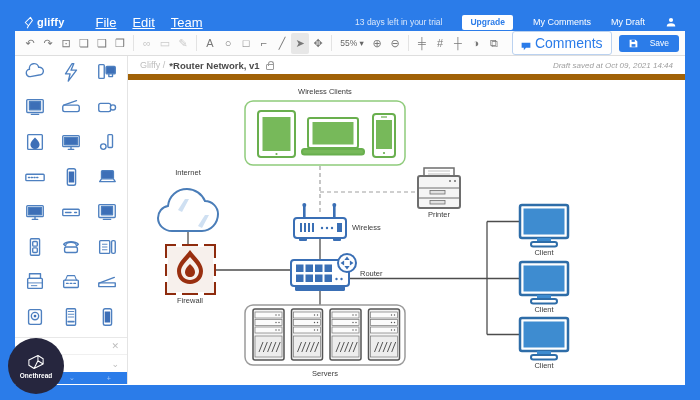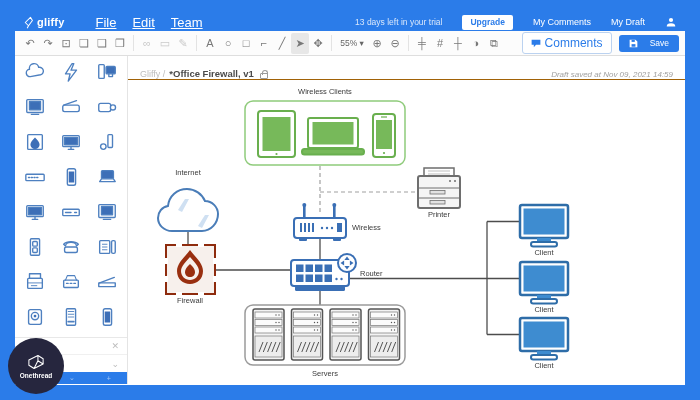--- a/index.html
+++ b/index.html
@@ -22,40 +22,40 @@
   
   .toolbar { height:25px; background:#FCFCFC; border-bottom:1px solid #DEDEDE;
     display:flex; align-items:center; padding:0 6px; }
   .tbtn { width:18px; height:21px; display:flex; align-items:center; justify-content:center;
     color:#787878; font-size:11px; border-radius:2px; flex:0 0 auto; }
   .tbtn.sel { background:#E7E7E7; }
   .tbtn.dis { color:#CACACA; }
   .tbtn.zoom { width:32px; font-size:8.5px; color:#666; }
   .tdiv { width:1px; height:16px; background:#E3E3E3; margin:0 4px; flex:0 0 auto; }
   .toolbar-right { margin-left:auto; display:flex; gap:7px; align-items:center; }
-  .btn-comments { display:flex; align-items:center; gap:4px; border:1px solid #BBD2F0;
-    color:#2B7CE9; background:#fff; font-size:12px; padding:3px 8px; border-radius:3px; }
+  .btn-comments { display:flex; align-items:flex-end; gap:4px; border:1px solid #BBD2F0;
+    color:#2B7CE9; background:#fff; font-size:14px; padding:3px 8px; border-radius:3px; }
   .btn-save { display:flex; align-items:center; gap:12px; background:#2B7CE9; color:#fff;
     font-size:8.5px; padding:3.5px 10px; border-radius:3px; }
 
   
   .main { display:flex; height:328px; }
   .sidebar { width:113px; border-right:1px solid #E4E4E4; position:relative; overflow:hidden; background:#fff; }
   .shape-grid { display:grid; grid-template-columns:repeat(3,1fr); padding:4px 2px; row-gap:11px; }
   .shape-cell { display:flex; align-items:center; justify-content:center; height:24px; }
   .side-panel { position:absolute; left:0; right:0; bottom:12px; background:#fff; border-top:1px solid #E8E8E8; }
   .panel-row { height:17px; display:flex; align-items:center; padding:0 8px; font-size:8px;
     color:#777; border-bottom:1px solid #F0F0F0; }
   .panel-x { margin-left:auto; color:#BDBDBD; font-size:9px; }
   .side-strip { position:absolute; left:0; right:0; bottom:0; height:12px; background:#2B7CE9;
     display:flex; align-items:center; justify-content:space-around; color:rgba(255,255,255,.55); font-size:7px; }
 
   .canvas { flex:1; position:relative; background:#fff; }
-  .canvas-header { height:24px; display:flex; align-items:flex-end; padding:0 12px;
-    border-bottom:1px solid #a16207; }
+  .canvas-header { height:24px; display:flex; align-items:center; padding:0 12px;
+    border-bottom:6px solid #a16207; }
   .crumb-root { color:#BDBDBD; font-size:9px; margin-right:4px; }
   .doc-title { color:#4A4A4A; font-size:9.5px; font-weight:bold; margin-right:6px; }
   .lock { position:relative; width:8px; height:6px; border:1px solid #9B9B9B; border-radius:1px; margin-top:3px; }
   .lock::before { content:""; position:absolute; left:1px; top:-4px; width:4px; height:4px;
     border:1px solid #9B9B9B; border-bottom:none; border-radius:3px 3px 0 0; }
   .save-status { margin-left:auto; font-style:italic; color:#9E9E9E; font-size:8px; }
   .diagram { position:absolute; left:0; top:24px; right:0; bottom:0; }
 
   
   .watermark { position:absolute; left:8px; top:338px; width:56px; height:56px; border-radius:50%;
@@ -347,23 +347,23 @@
       <div class="side-strip">
         <span>⌄</span>
         <span>⌄</span>
         <span>+</span>
       </div>
     </div>
 
     <div class="canvas">
       <div class="canvas-header">
         <span class="crumb-root">Gliffy /</span>
-        <span class="doc-title">*Office Firewall, v1</span>
+        <span class="doc-title">*Router Network, v1</span>
         <span class="lock"></span>
-        <span class="save-status">Draft saved at Nov 09, 2021 14:59</span>
+        <span class="save-status">Draft saved at Oct 09, 2021 14:44</span>
       </div>
 
       <div class="diagram">
       <svg width="556" height="304" viewBox="0 0 556 304">
 
         <g stroke="#4D4D4D" stroke-width="1.3">
           <path d="M60 151 V165"></path>
           <path d="M87 190 H163"></path>
           <path d="M192 158 V180"></path>
           <path d="M192 211 V225"></path>

